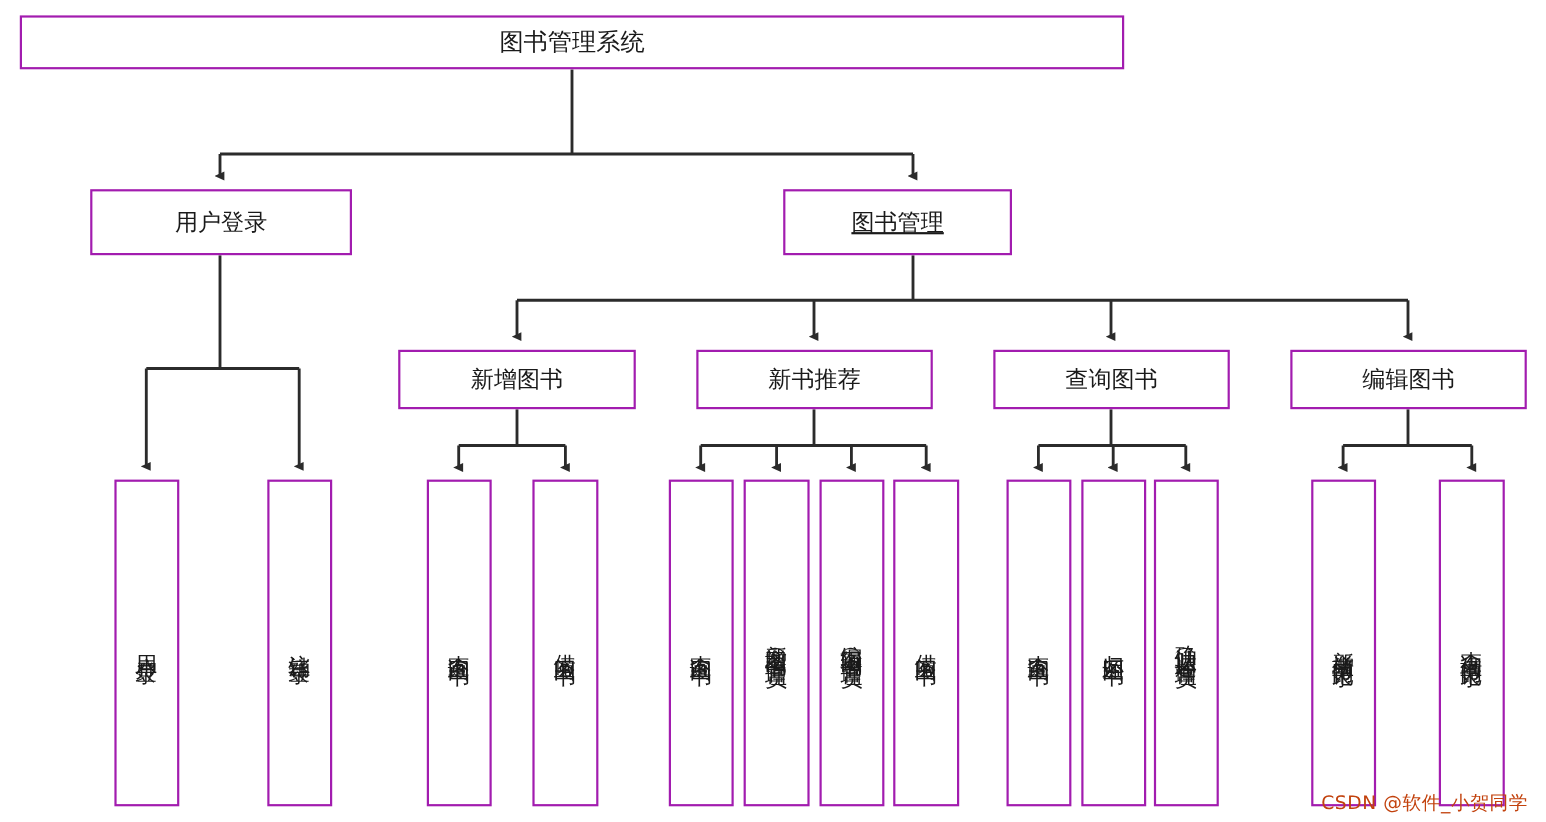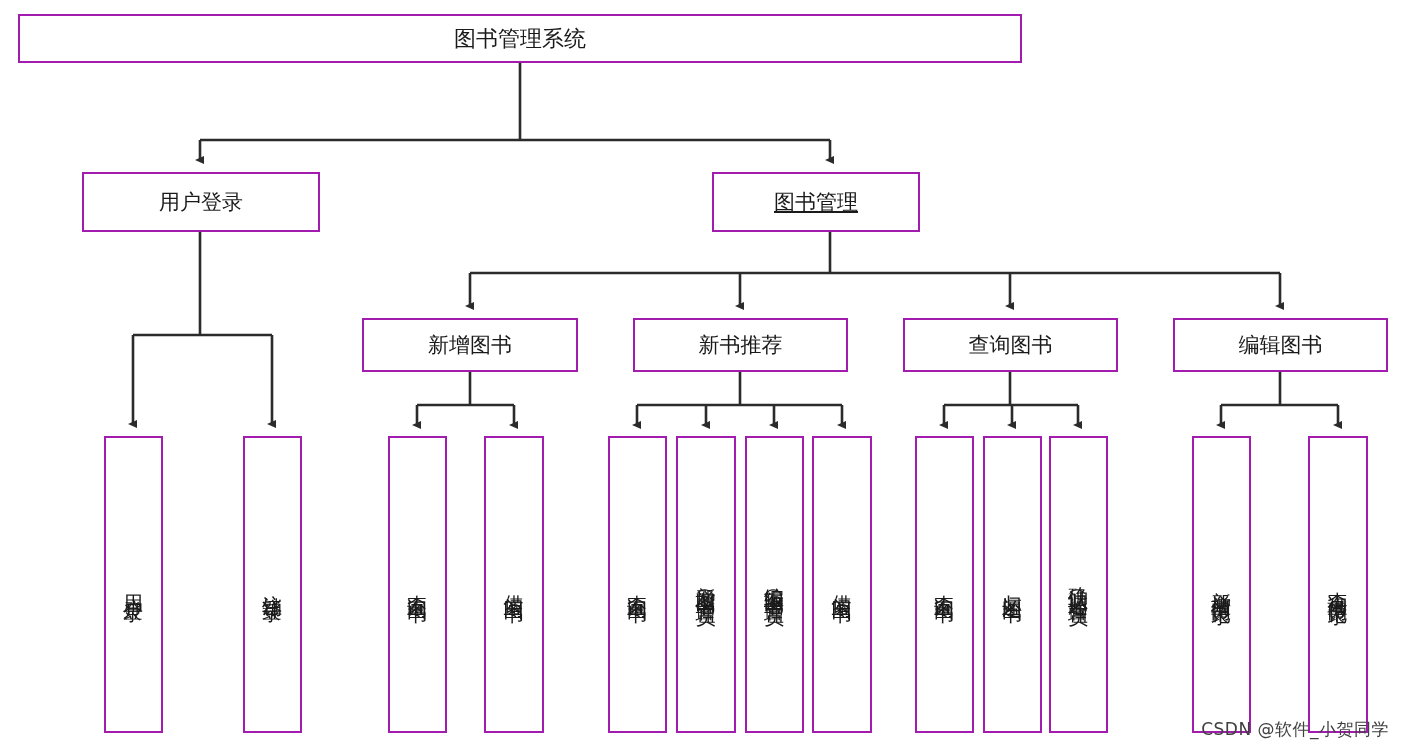--- a/index.html
+++ b/index.html
@@ -46,21 +46,21 @@
   svg.edges{
     position:absolute;left:0;top:0;
     width:1405px;height:747px;
     pointer-events:none;
   }
   .watermark{
     position:absolute;
     right:16px;
     bottom:6px;
     font-size:17px;
-    color:#404040;
+    color:#c2410c;
     white-space:nowrap;
     letter-spacing:0.5px;
   }
 </style>
 </head>
 <body>
 
 <div id="canvas">
 
   <svg class="edges" viewBox="0 0 1405 747" xmlns="http://www.w3.org/2000/svg">

